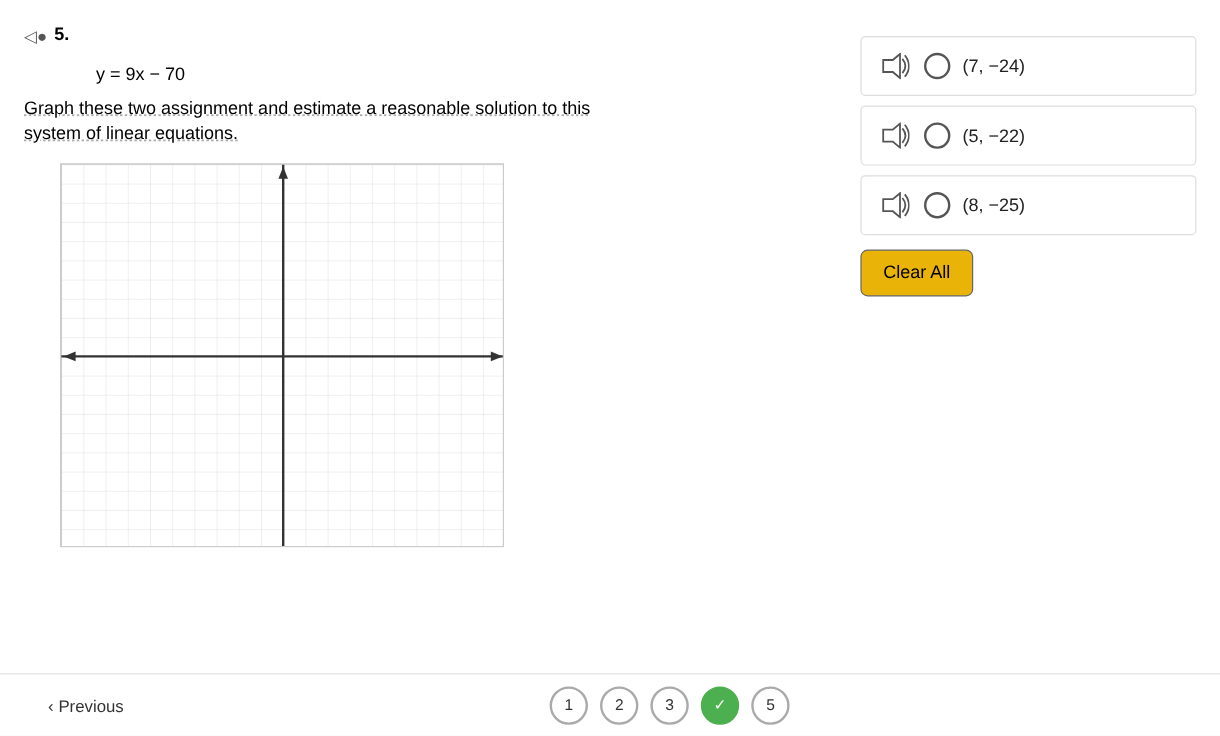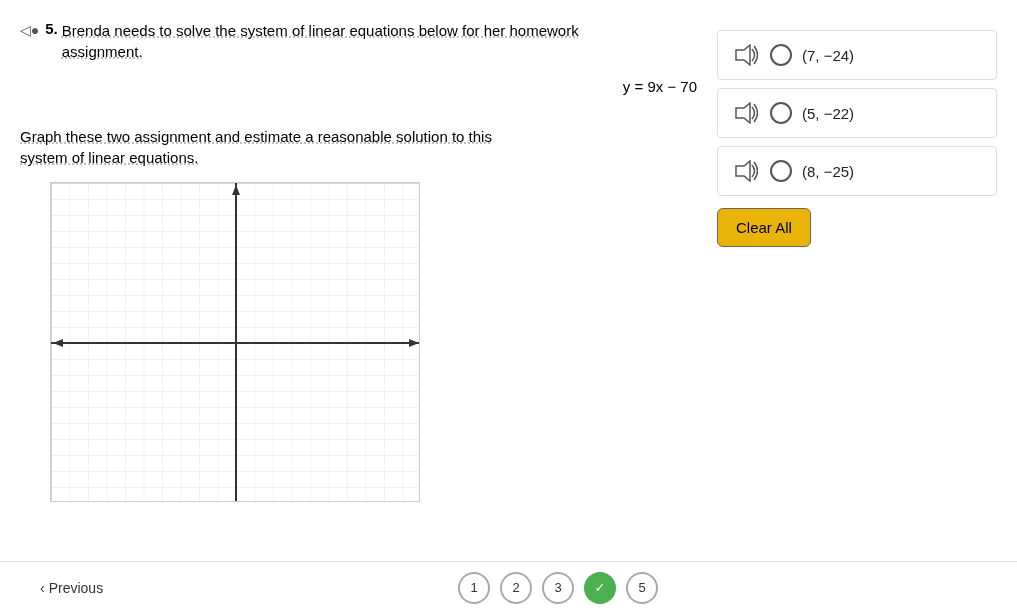--- a/index.html
+++ b/index.html
@@ -37,24 +37,23 @@
       font-weight: bold;
       font-size: 15px;
       margin-right: 4px;
     }
     .question-text {
       font-size: 15px;
       line-height: 1.4;
       max-width: 560px;
     }
     .equations {
-      margin: 10px 0 26px 60px;
+      margin: 10px 0 4px 60px;
       font-size: 15px;
       line-height: 1.7;
-      text-align: right;
     }
     .graph-instruction {
       font-size: 15px;
       margin-bottom: 14px;
       max-width: 500px;
       line-height: 1.4;
     }
     .graph-container {
       position: relative;
       display: inline-block;
@@ -167,23 +166,20 @@
 </head>
 <body>
 
 <div class="main-container">
 
   <div class="left-panel">
     
     <div class="question-header">
       <span class="question-icon">◁●</span>
       <span class="question-number">5.</span>
-      <span class="question-text">
-        <span style="text-decoration: underline; text-decoration-style: dotted; text-decoration-color: #aaa;">Brenda needs to solve the system of linear equations below for her homework assignment.</span>
-      </span>
     </div>
 
     
     <div class="equations">
       <div>y = 9x − 70</div>
     </div>
 
     
     <div class="graph-instruction">
       <span style="text-decoration: underline; text-decoration-style: dotted; text-decoration-color: #aaa;">Graph these two assignment and estimate a reasonable solution to this system of linear equations.</span>

